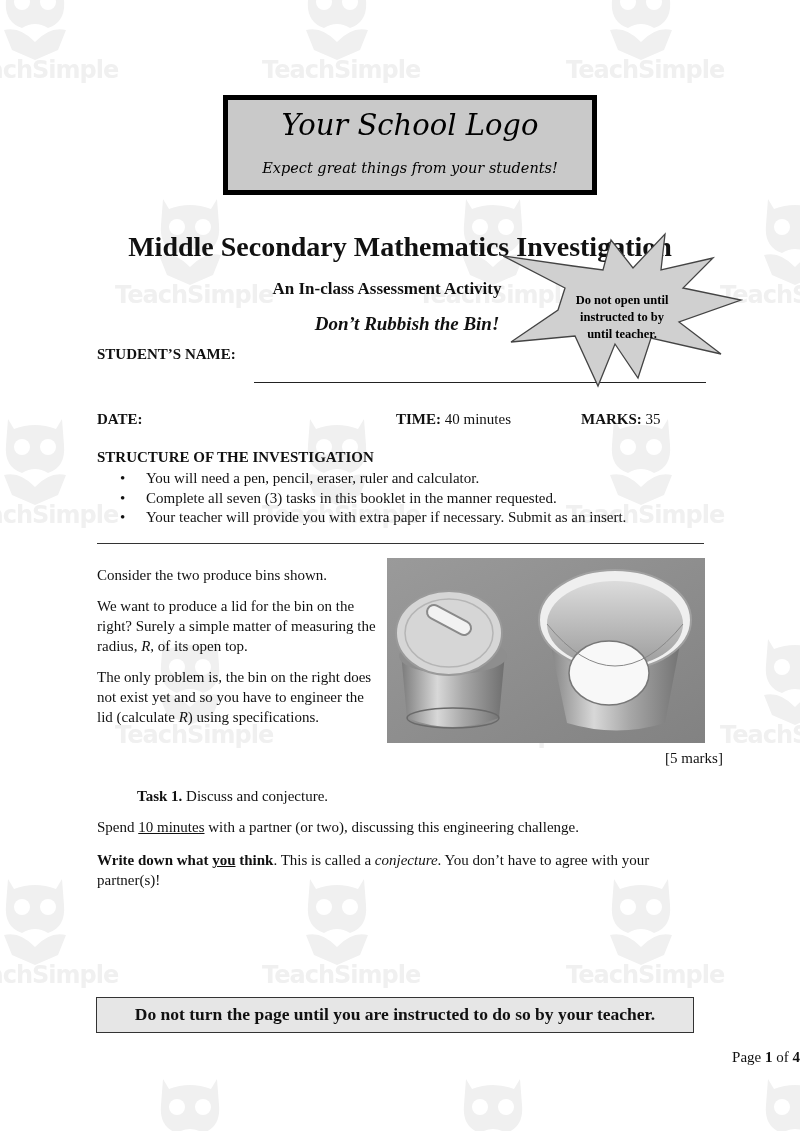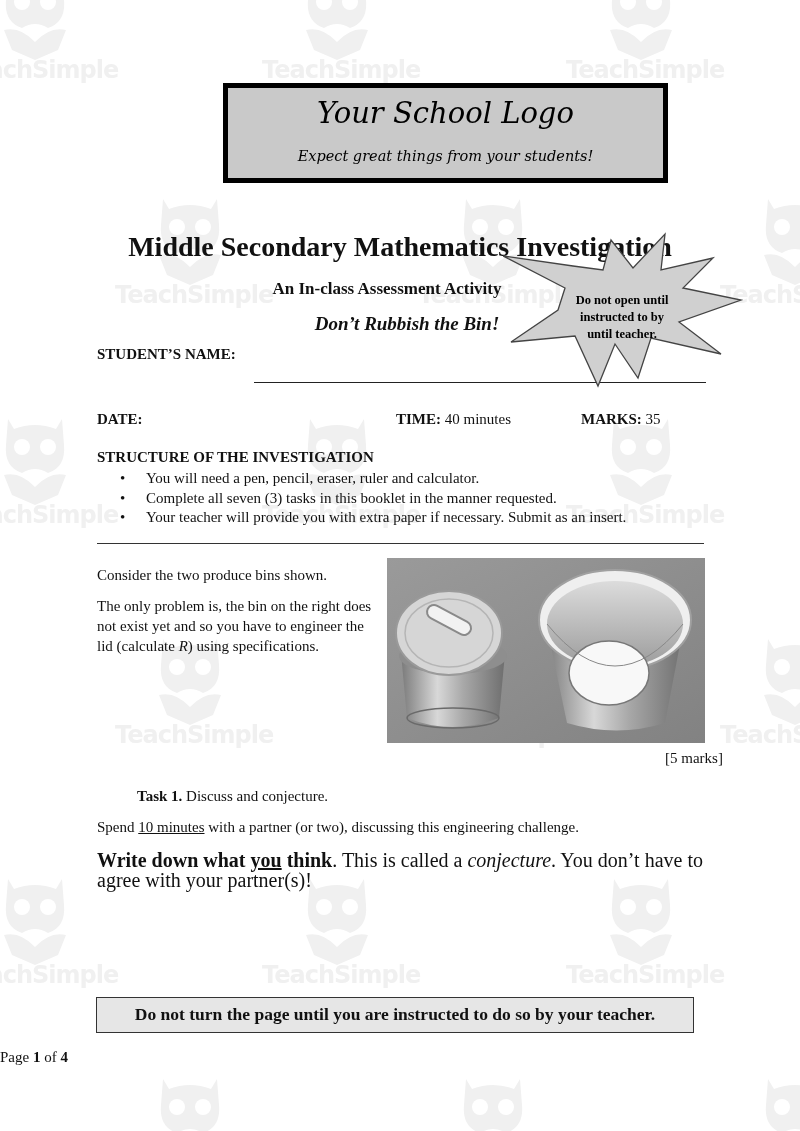--- a/index.html
+++ b/index.html
@@ -8,21 +8,21 @@
 
   
   .wm { position: absolute; width: 150px; height: 120px; pointer-events: none; z-index: 0; }
   .wm svg { position: absolute; left: 40px; top: 0; }
   .wm .wm-text { position: absolute; left: 0; top: 86px; width: 150px; text-align: center;
     font-family: "DejaVu Sans", sans-serif; font-weight: bold; font-size: 24px; color: #f0f0f0; letter-spacing: -1px; }
 
   .abs { position: absolute; z-index: 2; }
 
   
-  .logo-box { left: 223px; top: 83px; width: 445px; height: 100px; border: 5px solid #000; background: #c9c9c9; }
+  .logo-box { left: 223px; top: 95px; width: 374px; height: 100px; border: 5px solid #000; background: #c9c9c9; }
   .logo-title { position: absolute; left: 0; top: 8px; width: 100%; text-align: center;
     font-family: "DejaVu Serif", serif; font-style: italic; font-size: 29px; color: #000; letter-spacing: 0px; }
   .logo-tagline { position: absolute; left: 0; top: 60px; width: 100%; text-align: center;
     font-family: "DejaVu Serif", serif; font-style: italic; font-size: 14.5px; color: #000; }
 
   .title { left: 0; top: 231px; width: 800px; text-align: center; font-weight: bold; font-size: 28px; }
   .subtitle { left: 0; top: 279px; width: 800px; text-align: center; font-weight: bold; font-size: 17px; padding-right: 2px; }
   .subtitle span, .activity-name span { position: relative; left: 0; }
   .activity-name { left: 0; top: 313px; width: 814px; text-align: center; font-weight: bold; font-style: italic; font-size: 19px; }
 
@@ -41,26 +41,26 @@
   .separator { left: 97px; top: 543px; width: 607px; height: 0; border-top: 1.5px solid #333; }
 
   .intro { left: 97px; top: 565px; width: 280px; font-size: 15px; line-height: 20px; }
   .intro p { margin-bottom: 11px; }
 
   .photo { left: 387px; top: 558px; width: 318px; height: 185px; background: #8e8e8e; overflow: hidden; }
 
   .task-title { left: 97px; top: 788px; font-size: 15px; margin-left: 40px; }
   .task-marks { left: 637px; top: 750px; font-size: 15px; margin-left: 28px; }
   .task-p1 { left: 97px; top: 819px; font-size: 15px; }
-  .task-p2 { left: 97px; top: 850px; width: 610px; font-size: 20px; line-height: 20px; }
+  .task-p2 { left: 97px; top: 850px; width: 610px; font-size: 15px; line-height: 20px; }
   u { text-decoration: underline; }
 
   .warning-box { left: 96px; top: 997px; width: 598px; height: 36px; border: 1.5px solid #333;
     background: #e6e6e6; text-align: center; font-weight: bold; font-size: 17.5px; line-height: 33px; }
-  .page-num { left: 0; top: 1049px; width: 800px; text-align: left; font-size: 15px; }
+  .page-num { left: 0; top: 1049px; width: 800px; text-align: right; font-size: 15px; }
 
   .starburst { left: 503px; top: 226px; width: 240px; height: 162px; z-index: 3; }
   .starburst-text { position: absolute; left: 60px; top: 66px; width: 118px; text-align: center;
     font-weight: bold; font-size: 12.5px; line-height: 17px; color: #000; }
 </style>
 </head>
 <body>
 
 <div id="watermarks">
     <div class="wm" style="left: -40px; top: -30px;">
@@ -285,20 +285,21 @@
 <ul class="abs structure-list">
   <li>You will need a pen, pencil, eraser, ruler and calculator.</li>
   <li>Complete all seven (3) tasks in this booklet in the manner requested.</li>
   <li>Your teacher will provide you with extra paper if necessary. Submit as an insert.</li>
 </ul>
 
 <div class="abs separator"></div>
 
 <div class="abs intro">
   <p>Consider the two produce bins shown.</p>
+  <p><span>We want to produce a lid for the bin on the right? Surely a simple matter of measuring the radius, </span><i>R</i><span>, of its open top.</span></p>
   <p><span>The only problem is, the bin on the right does not exist yet and so you have to engineer the lid (calculate </span><i>R</i><span>) using specifications.</span></p>
 </div>
 
 <div class="abs photo" title="Two metal rubbish bins: a lidded cylindrical bin and an open tapered bin">
   <svg width="318" height="185" viewBox="0 0 318 185">
     <defs>
       <linearGradient id="bg" x1="0" y1="0" x2="1" y2="1">
         <stop offset="0" stop-color="#9a9a9a"></stop>
           <stop offset="1" stop-color="#828282"></stop>
       </linearGradient>

